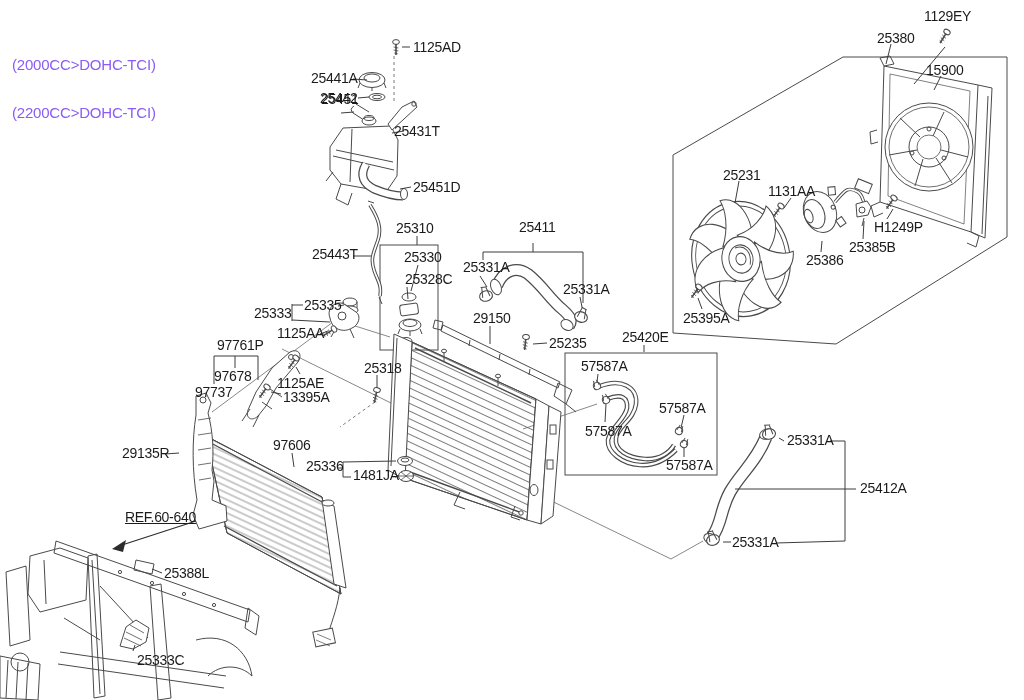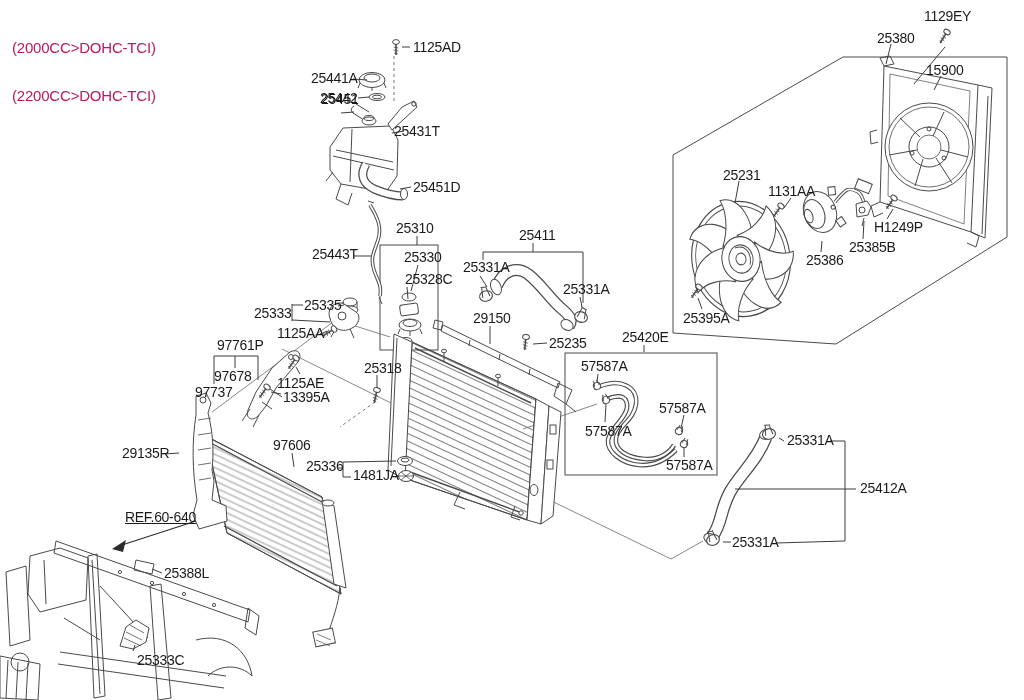--- a/index.html
+++ b/index.html
@@ -1,19 +1,19 @@
 <!DOCTYPE html>
 <html><head>
 <meta charset="utf-8">
 <style>
   html,body{margin:0;padding:0;background:#fff;}
   #stage{position:relative;width:1024px;height:700px;background:#ffffff;overflow:hidden;
          font-family:"Liberation Sans",sans-serif;}
   #art{position:absolute;left:0;top:0;}
-  .hdr{position:absolute;left:12px;top:8px;color:#be185d;font-size:15px;line-height:16px;
+  .hdr{position:absolute;left:12px;top:25px;color:#8b5cf6;font-size:15px;line-height:16px;
        letter-spacing:-0.2px;white-space:pre;}
   .plabel{position:absolute;color:#1b1b1b;font-size:14px;line-height:15px;letter-spacing:-0.3px;
           white-space:nowrap;}
   .plabel.ul{text-decoration:underline;}
 </style>
 </head>
 <body>
 
 <div id="stage">
 
@@ -304,21 +304,21 @@
       <span class="plabel" style="left: 413px; top: 40px;">1125AD</span>
       <span class="plabel" style="left: 311px; top: 71px;">25441A</span>
       <span class="plabel" style="left: 320px; top: 91px;">25442</span>
       <span class="plabel" style="left: 301px; top: 92px; margin-left: 20px;">25451</span>
       <span class="plabel" style="left: 394px; top: 124px;">25431T</span>
       <span class="plabel" style="left: 413px; top: 180px;">25451D</span>
       <span class="plabel" style="left: 312px; top: 247px;">25443T</span>
       <span class="plabel" style="left: 396px; top: 221px;">25310</span>
       <span class="plabel" style="left: 404px; top: 250px;">25330</span>
       <span class="plabel" style="left: 405px; top: 272px;">25328C</span>
-      <span class="plabel" style="left: 519px; top: 228px; text-align: right;">25411</span>
+      <span class="plabel" style="left: 519px; top: 220px; text-align: right;">25411</span>
       <span class="plabel" style="left: 463px; top: 260px;">25331A</span>
       <span class="plabel" style="left: 563px; top: 282px;">25331A</span>
       <span class="plabel" style="left: 473px; top: 311px;">29150</span>
       <span class="plabel" style="left: 549px; top: 336px;">25235</span>
       <span class="plabel" style="left: 254px; top: 306px;">25333</span>
       <span class="plabel" style="left: 304px; top: 298px;">25335</span>
       <span class="plabel" style="left: 277px; top: 326px;">1125AA</span>
       <span class="plabel" style="left: 217px; top: 338px;">97761P</span>
       <span class="plabel" style="left: 214px; top: 369px;">97678</span>
       <span class="plabel" style="left: 195px; top: 385px;">97737</span>

